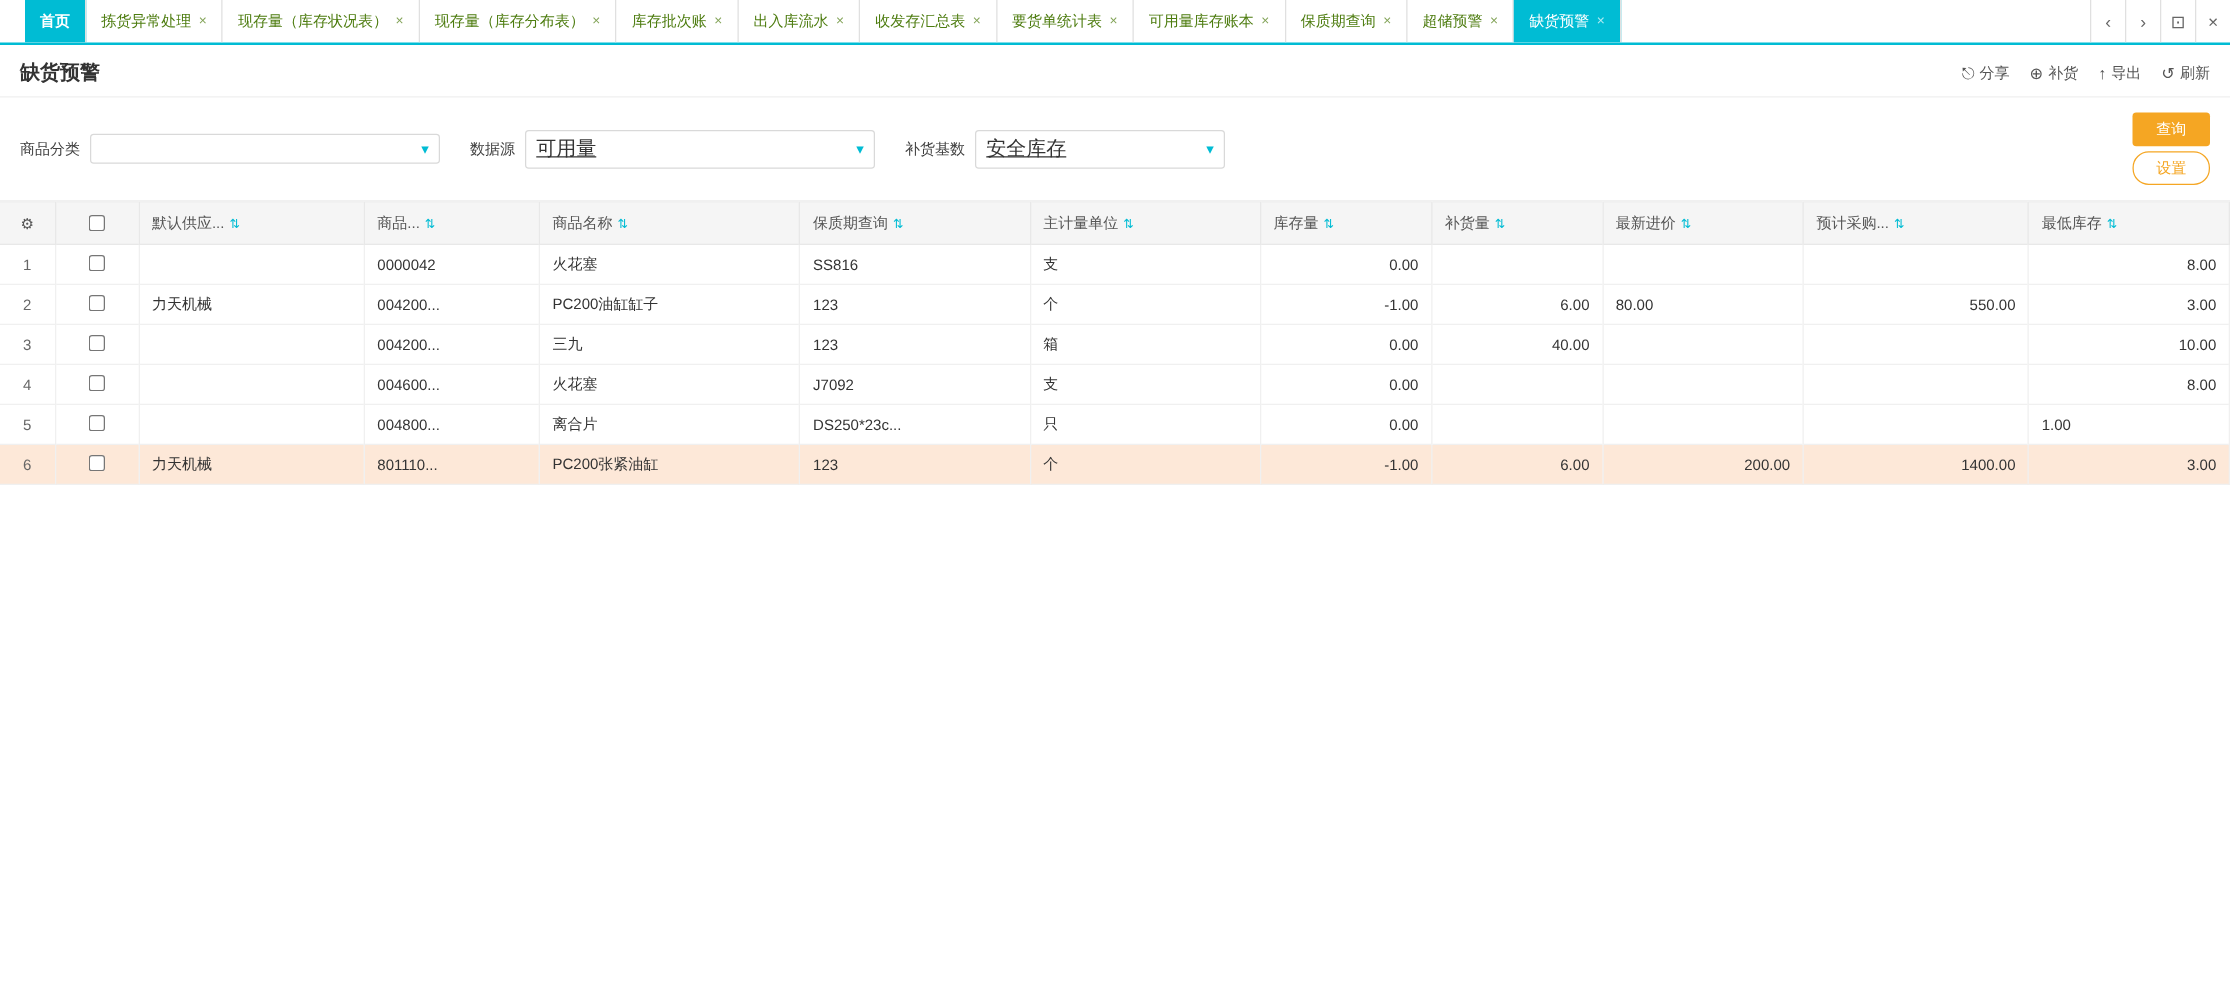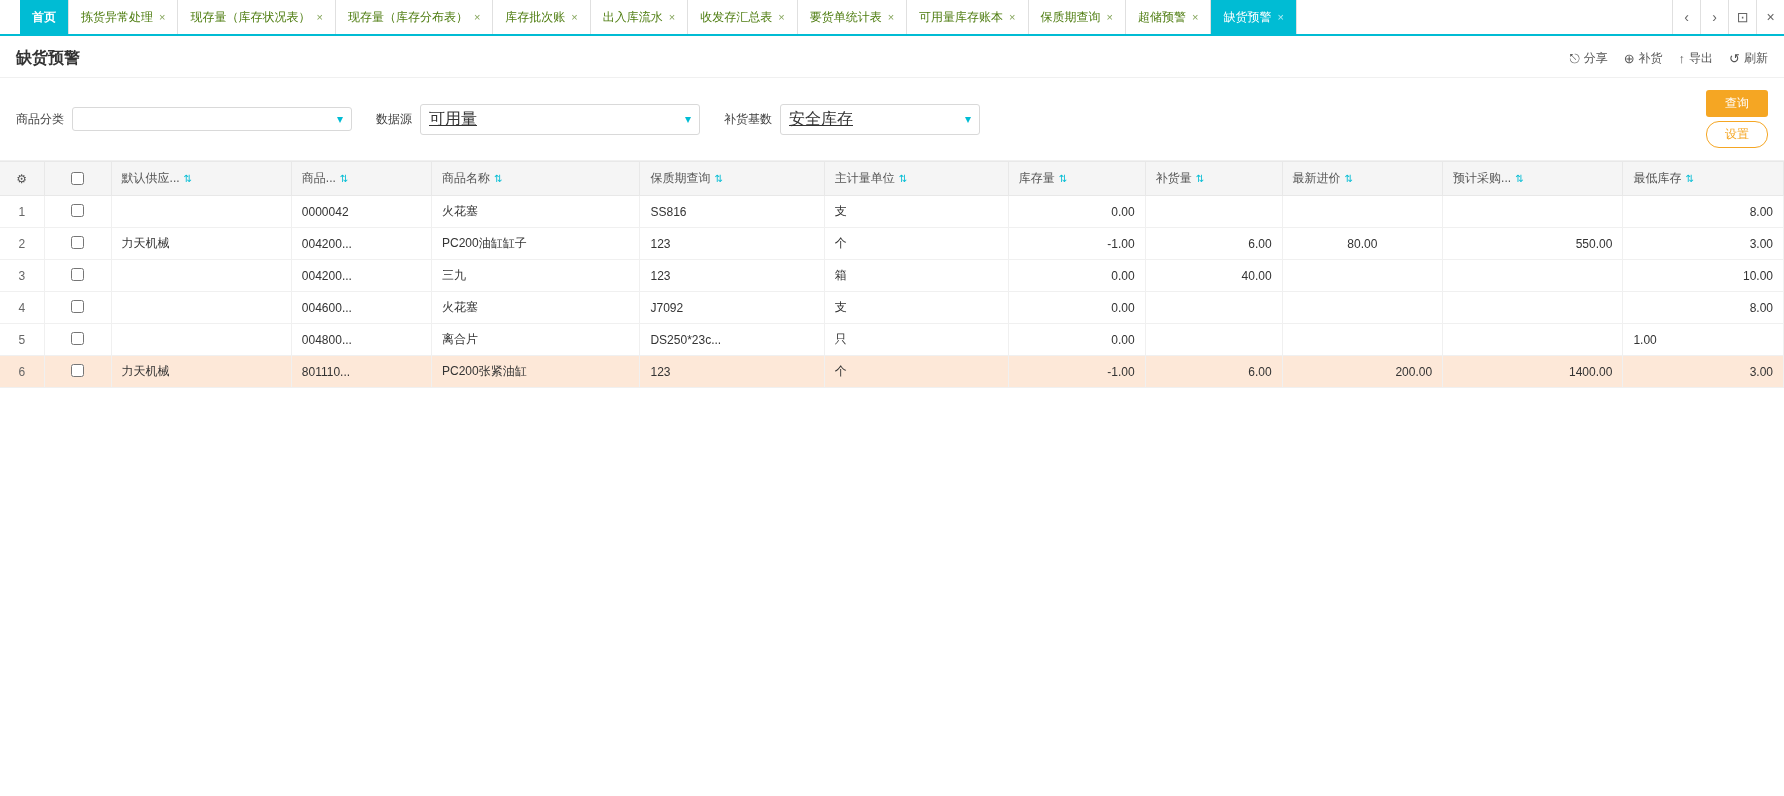--- a/index.html
+++ b/index.html
@@ -445,21 +445,21 @@
           <tr>
     <td style="text-align:center;color:#666;">2</td>
     <td style="text-align:center;"><input type="checkbox" style=""></td>
     <td>力天机械</td>
     <td>004200...</td>
     <td>PC200油缸缸子</td>
     <td>123</td>
     <td>个</td>
     <td style="text-align:right;">-1.00</td>
     <td style="text-align:right;">6.00</td>
-    <td style="text-align:center;">80.00</td>
+    <td style="text-align:left;">80.00</td>
     <td style="text-align:right;">550.00</td>
     <td style="text-align:right;">3.00</td>
   </tr>
           <tr>
     <td style="text-align:center;color:#666;">3</td>
     <td style="text-align:center;"><input type="checkbox" style=""></td>
     <td></td>
     <td>004200...</td>
     <td>三九</td>
     <td>123</td>

